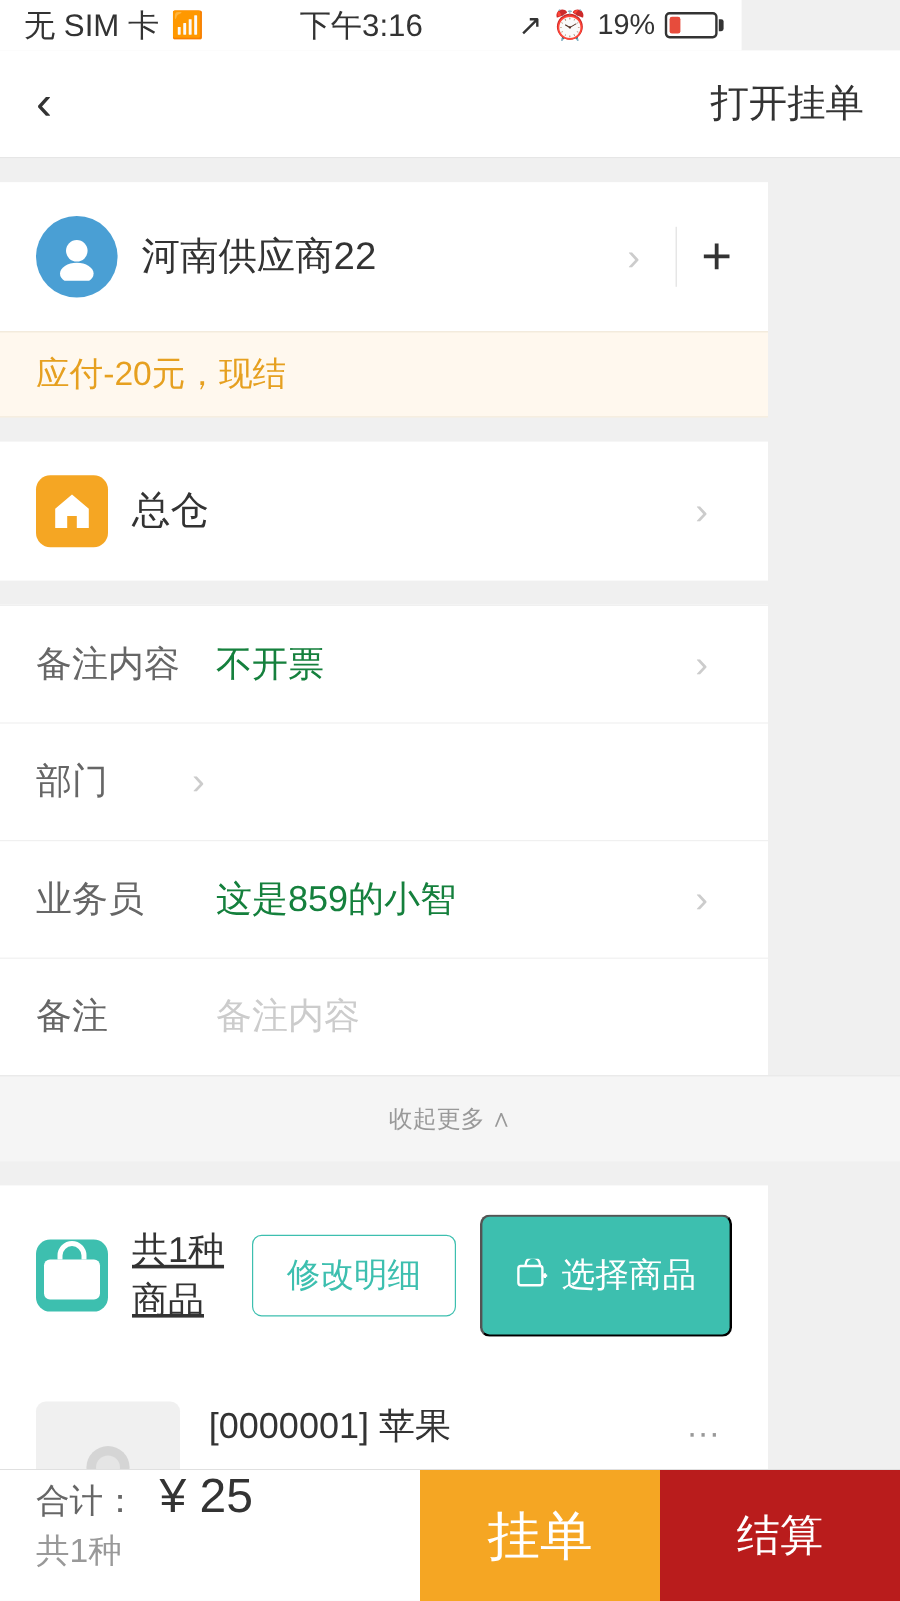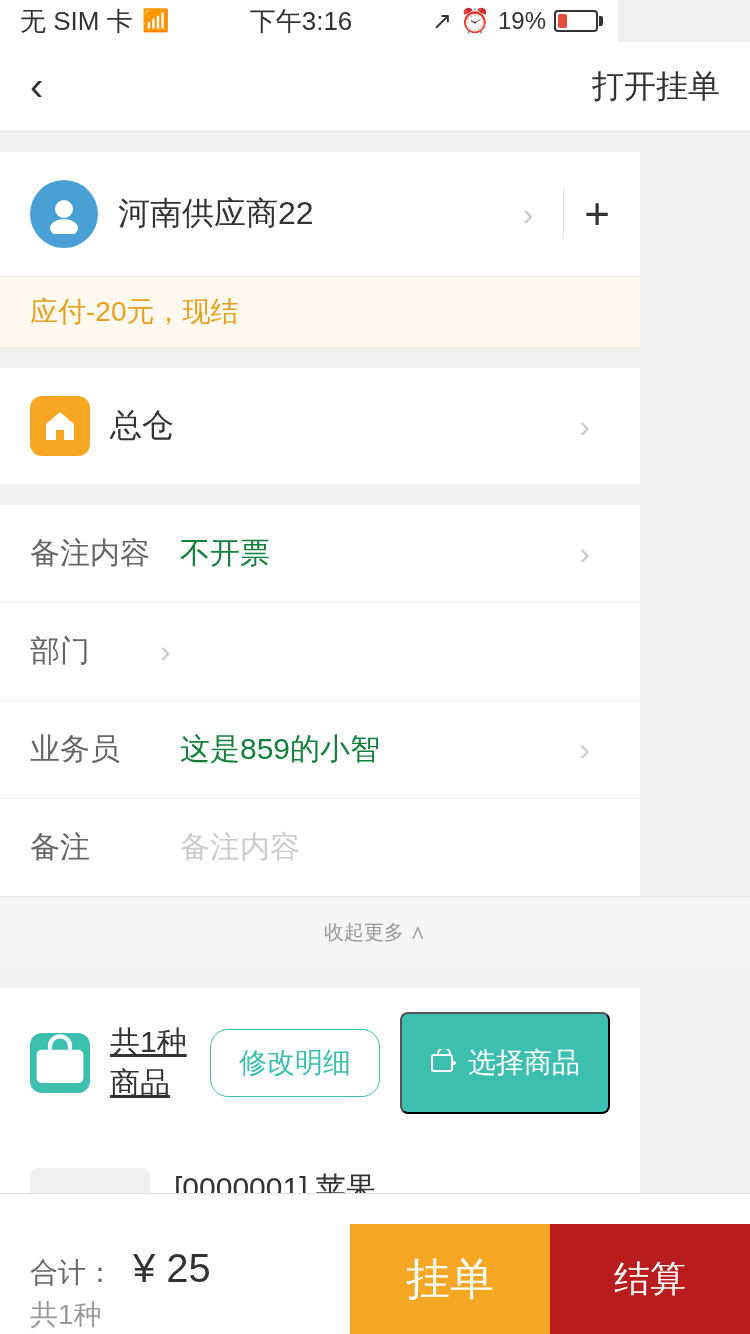--- a/index.html
+++ b/index.html
@@ -219,21 +219,21 @@
       flex: 1;
       font-size: 30px;
       color: #333;
       text-decoration: underline;
     }
     .btn-outline {
       border: 1px solid #3dbfaf;
       color: #3dbfaf;
       background: #fff;
       padding: 14px 28px;
-      border-radius: 18px;
+      border-radius: 8px;
       font-size: 28px;
       cursor: pointer;
     }
     .btn-primary {
       background: #3dbfaf;
       color: #fff;
       padding: 30px 28px;
       border-radius: 8px;
       font-size: 28px;
       cursor: pointer;
@@ -274,23 +274,23 @@
       color: #999;
       padding: 10px;
     }
 
     
     .bottom-bar {
       position: fixed;
       bottom: 0;
       left: 0;
       width: 750px;
-      height: 141px;
-      display: flex;
-      align-items: flex-end;
+      height: 110px;
+      display: flex;
+      align-items: flex-start;
       background: #fff;
       border-top: 1px solid #e0e0e0;
     }
     .total-section {
       flex: 1;
       padding: 0 30px;
     }
     .total-label {
       font-size: 28px;
       color: #666;

